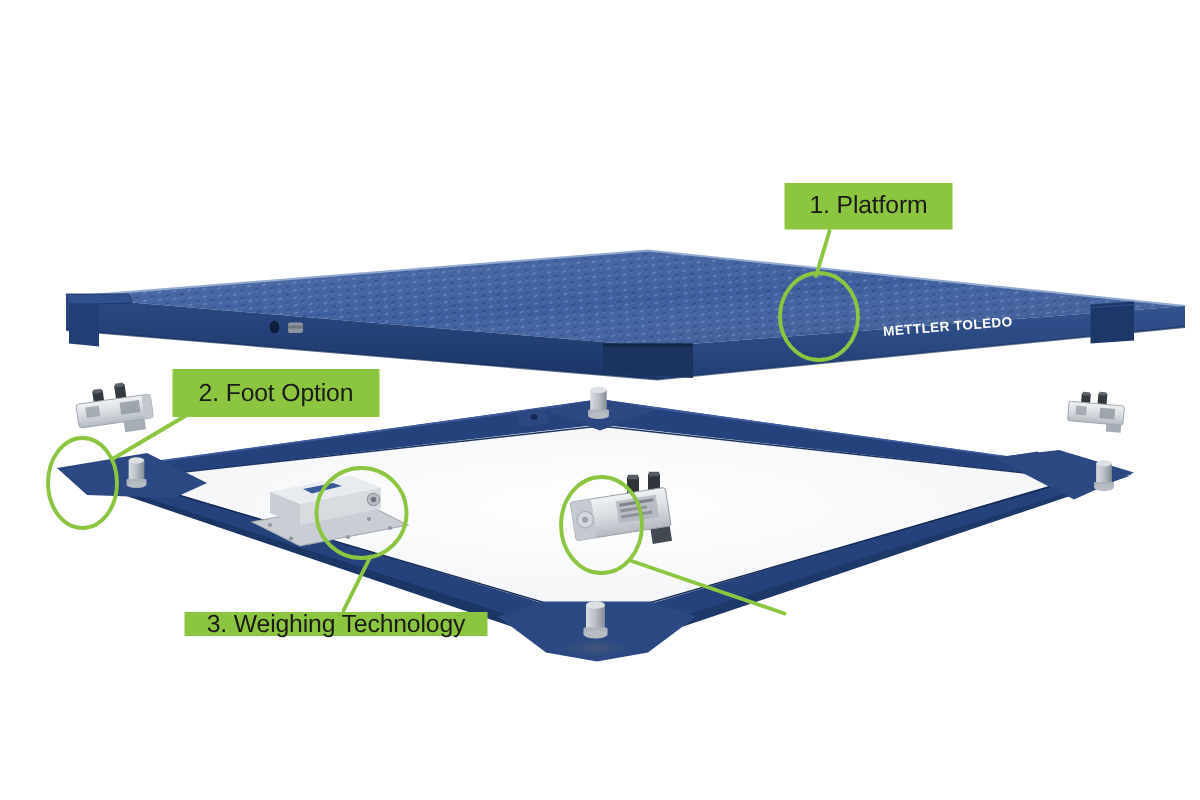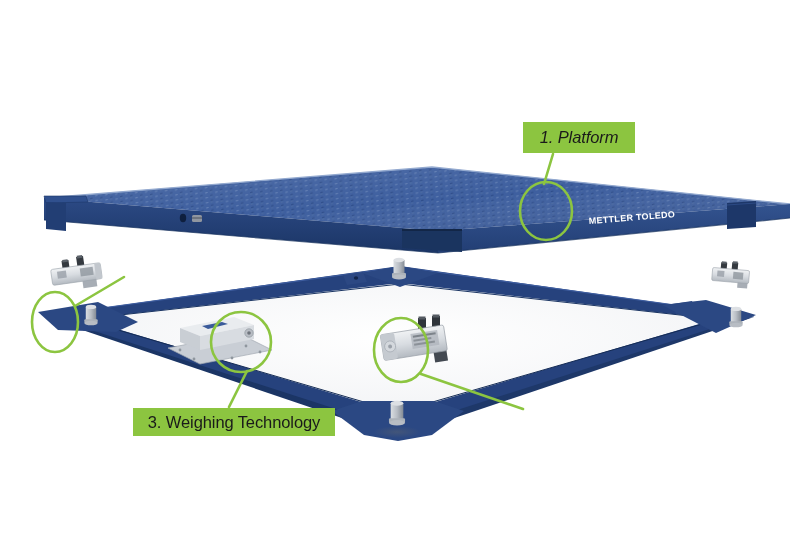--- a/index.html
+++ b/index.html
@@ -16,23 +16,23 @@
   #scene{position:absolute;left:0;top:0;}
   .callout{
     position:absolute;
     background:var(--accent);
     color:var(--label-text);
     display:flex;align-items:center;justify-content:center;
     font-size:16.5px;line-height:1;letter-spacing:-0.1px;
     white-space:nowrap;
     z-index:3;
   }
-  #label-platform {left:523px;top:122px;width:112px;height:31px;font-style:italic;}
+  #label-platform {left:523px;top:122px;width:112px;height:31px;}
   #label-foot     {left:115px;top:246px;width:138px;height:32px;}
-  #label-weighing {left:133px;top:408px;width:202px;height:28px;}
+  #label-weighing {left:123px;top:408px;width:202px;height:16px;}
   #label-loadcell {left:523px;top:400px;width:117px;height:28px;}
 </style>
 </head>
 <body>
 
 <div id="stage">
 
   <svg id="scene" width="800" height="533" viewBox="0 0 800 533">
     <defs>
       <pattern id="plate" width="10" height="5" patternUnits="userSpaceOnUse" patternTransform="rotate(-4)">
@@ -218,15 +218,16 @@
       <ellipse cx="241" cy="342" rx="30" ry="30"></ellipse>
       <ellipse cx="401" cy="350" rx="27" ry="32"></ellipse>
       <path d="M553,154 L544,184" stroke-linecap="round"></path>
       <path d="M124,277 L75,306" stroke-linecap="round"></path>
       <path d="M247,371 L229,407" stroke-linecap="round"></path>
       <path d="M421,374 L523,409" stroke-linecap="round"></path>
     </g>
   </svg>
 
   <div id="label-platform" class="callout">1. Platform</div>
+  <div id="label-foot" class="callout">2. Foot Option</div>
   <div id="label-weighing" class="callout">3. Weighing Technology</div>
 
 </div>
 
 </body></html>

